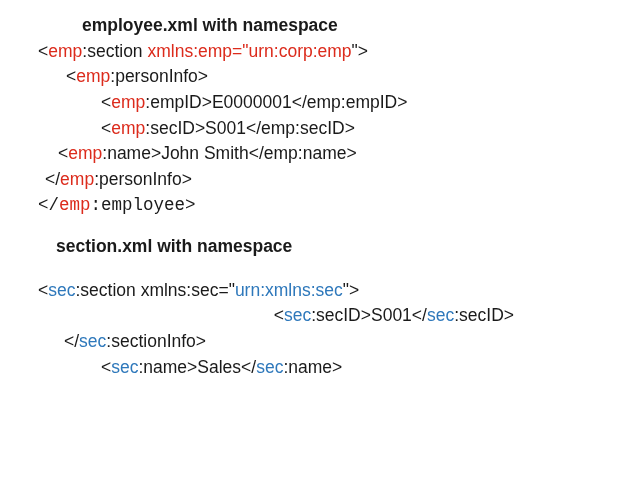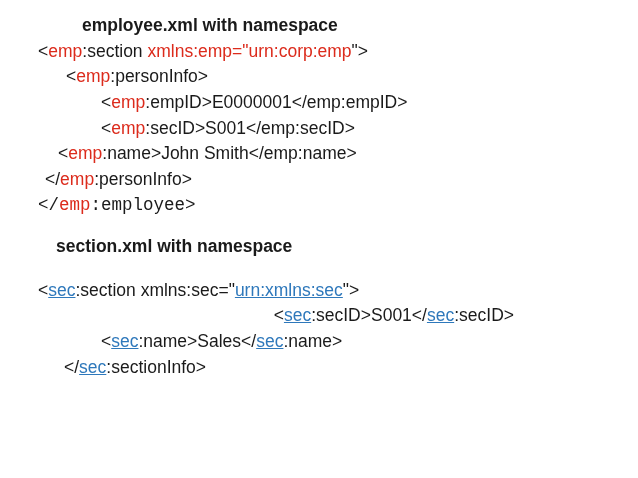--- a/index.html
+++ b/index.html
@@ -32,21 +32,21 @@
   .block-employee .code-title { margin-left: 82px; }
   .block-section  .code-title { margin-left: 56px; }
   .block-section .code-lines { margin-top: 18px; }
   .code-line {
     line-height: 25.7px;
     height: 25.7px;
     white-space: pre;
   }
   .seg-text { color: var(--c-text); }
   .seg-emp  { color: var(--c-emp); }
-  .seg-sec  { color: var(--c-sec); text-decoration: underline; }
+  .seg-sec  { color: var(--c-sec); }
 </style>
 </head>
 <body>
 
 <div class="slide">
 
   <div class="block block-employee">
     <div class="code-title">employee.xml with namespace</div>
     <div class="code-lines">
         <div class="code-line" style="margin-left: 38px;"><span class="seg seg-text">&lt;</span><span class="seg seg-emp">emp</span><span class="seg seg-text">:section </span><span class="seg seg-emp">xmlns:emp="urn:corp:emp</span><span class="seg seg-text">"&gt;</span></div>
@@ -57,18 +57,18 @@
         <div class="code-line" style="margin-left: 45px;"><span class="seg seg-text">&lt;/</span><span class="seg seg-emp">emp</span><span class="seg seg-text">:personInfo&gt;</span></div>
         <div class="code-line" style="margin-left: 38px; font-family: Liberation Mono, monospace;"><span class="seg seg-text">&lt;/</span><span class="seg seg-emp">emp</span><span class="seg seg-text">:employee&gt;</span></div>
       </div>
   </div>
 
   <div class="block block-section">
     <div class="code-title">section.xml with namespace</div>
     <div class="code-lines">
         <div class="code-line" style="margin-left: 38px;"><span class="seg seg-text">&lt;</span><span class="seg seg-sec">sec</span><span class="seg seg-text">:section xmlns:sec="</span><span class="seg seg-sec">urn:xmlns:sec</span><span class="seg seg-text">"&gt;</span></div>
         <div class="code-line" style="margin-left: 101px; text-align: right;"><span class="seg seg-text">&lt;</span><span class="seg seg-sec">sec</span><span class="seg seg-text">:secID&gt;S001&lt;/</span><span class="seg seg-sec">sec</span><span class="seg seg-text">:secID&gt;</span></div>
+        <div class="code-line" style="margin-left: 64px;"><span class="seg seg-text">&lt;/</span><span class="seg seg-sec">sec</span><span class="seg seg-text">:sectionInfo&gt;</span></div>
         <div class="code-line" style="margin-left: 101px;"><span class="seg seg-text">&lt;</span><span class="seg seg-sec">sec</span><span class="seg seg-text">:name&gt;Sales&lt;/</span><span class="seg seg-sec">sec</span><span class="seg seg-text">:name&gt;</span></div>
-        <div class="code-line" style="margin-left: 64px;"><span class="seg seg-text">&lt;/</span><span class="seg seg-sec">sec</span><span class="seg seg-text">:sectionInfo&gt;</span></div>
       </div>
   </div>
 
 </div>
 
 </body></html>

